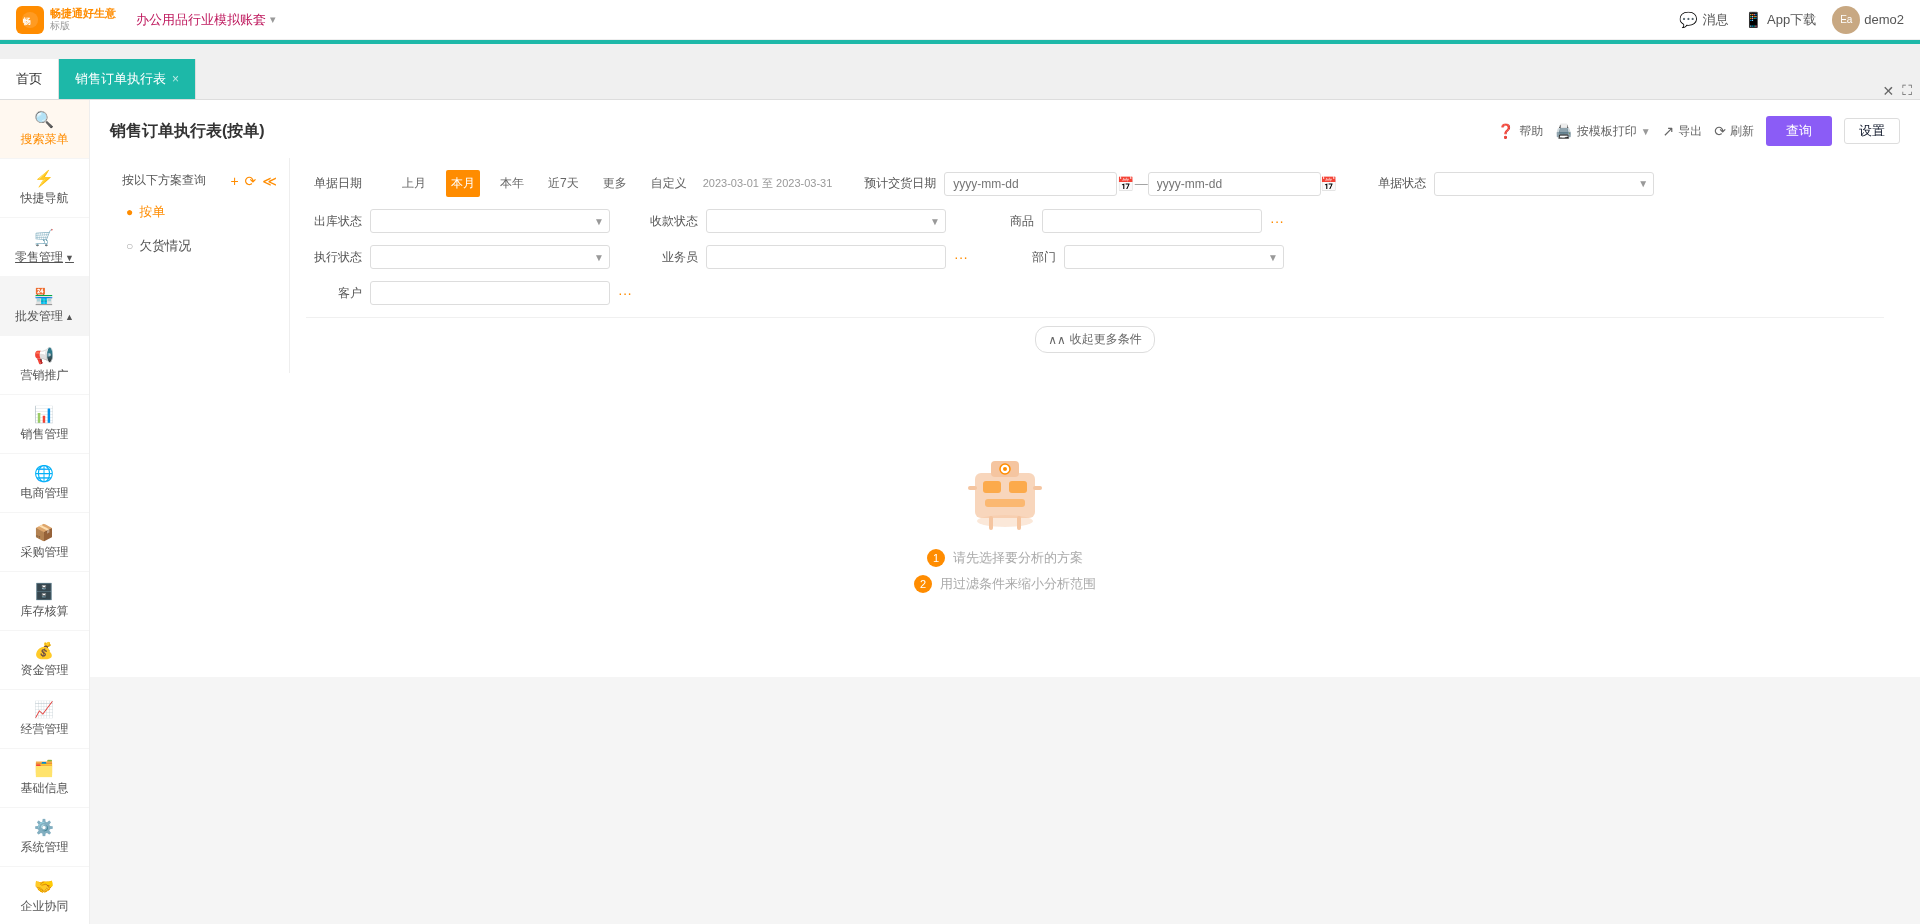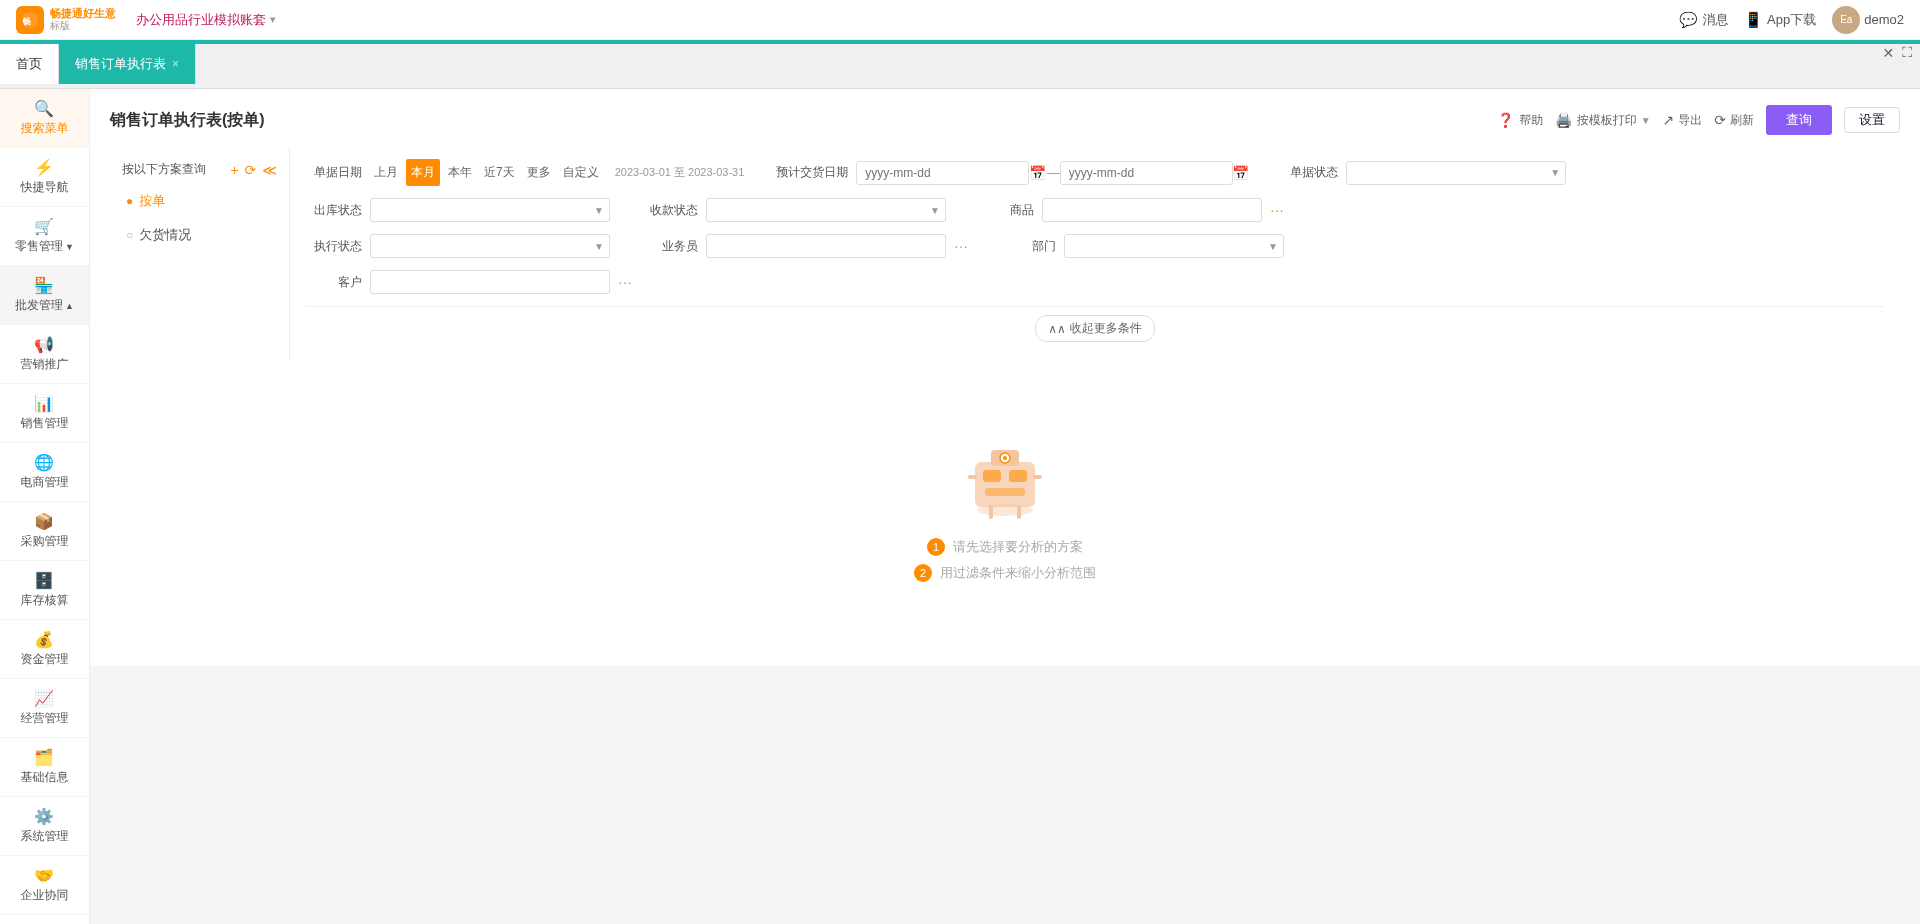--- a/index.html
+++ b/index.html
@@ -30,21 +30,21 @@
     
     .sidebar { width: 90px; background: #fff; border-right: 1px solid #eee; display: flex; flex-direction: column; overflow-y: auto; flex-shrink: 0; }
     .sidebar-item { padding: 10px 6px; text-align: center; cursor: pointer; font-size: 12px; color: #555; border-bottom: 1px solid #f5f5f5; }
     .sidebar-item.active { color: #ff8c00; background: #fff8f0; }
     .sidebar-icon { font-size: 16px; margin-bottom: 2px; }
 
     
     .content-area { flex: 1; display: flex; flex-direction: column; overflow: hidden; }
 
     
-    .tab-bar { height: 45px; background: #f0f0f0; display: flex; align-items: flex-start; padding: 0 0; border-bottom: 1px solid #ddd; flex-shrink: 0; }
+    .tab-bar { height: 56px; background: #f0f0f0; display: flex; align-items: flex-end; padding: 0 0; border-bottom: 1px solid #ddd; flex-shrink: 0; }
     .tab-item { height: 40px; padding: 0 16px; display: flex; align-items: center; cursor: pointer; font-size: 13px; color: #555; border-right: 1px solid #ddd; gap: 6px; background: #f0f0f0; }
     .tab-item.active { background: #1db8a8; color: #fff; }
     .tab-item.home { background: #fff; color: #333; }
     .tab-close { font-size: 12px; cursor: pointer; opacity: 0.7; }
     .tab-bar-right { margin-left: auto; display: flex; align-items: center; padding-right: 8px; gap: 8px; }
     .tab-bar-btn { cursor: pointer; color: #666; font-size: 14px; }
 
     
     .page-content { flex: 1; overflow-y: auto; background: #f5f5f5; }
     .page-inner { background: #fff; margin: 0; padding: 16px 20px; }
@@ -66,21 +66,21 @@
     .left-panel-icon { color: #ff8c00; cursor: pointer; font-size: 14px; }
     .left-panel-item { display: flex; align-items: center; gap: 6px; padding: 8px 16px; cursor: pointer; font-size: 13px; color: #555; }
     .left-panel-item.active { color: #ff8c00; }
     .left-panel-item .item-icon { font-size: 14px; }
 
     
     .filter-area { flex: 1; background: #fff; padding: 12px 16px; }
     .filter-row { display: flex; align-items: center; gap: 12px; margin-bottom: 12px; flex-wrap: wrap; }
     .filter-group { display: flex; align-items: center; gap: 8px; }
     .filter-label { font-size: 12px; color: #555; white-space: nowrap; min-width: 56px; text-align: right; }
-    .date-tabs { display: flex; align-items: center; gap: 4px; }
+    .date-tabs { display: flex; align-items: center; gap: 16px; margin-left: 28px; }
     .date-tab { font-size: 12px; color: #666; cursor: pointer; padding: 2px 4px; }
     .date-tab.active { background: #ff8c00; color: #fff; border-radius: 2px; padding: 5px 5px; }
     .date-range-text { font-size: 11px; color: #999; }
     .filter-input { border: 1px solid #ddd; border-radius: 3px; padding: 4px 8px; font-size: 12px; color: #333; outline: none; min-width: 140px; }
     .filter-select-wrapper { position: relative; display: flex; align-items: center; }
     .filter-select-inner { border: 1px solid #ddd; border-radius: 3px; padding: 4px 24px 4px 8px; font-size: 12px; color: #333; min-width: 180px; appearance: none; background: #fff; }
     .select-arrow { position: absolute; right: 6px; color: #999; font-size: 10px; pointer-events: none; }
     .date-input-group { display: flex; align-items: center; }
     .date-input { border: 1px solid #ddd; border-radius: 3px; padding: 4px 8px; font-size: 12px; color: #333; min-width: 130px; outline: none; }
     .date-sep { color: #999; }
@@ -160,21 +160,21 @@
     <div class="sidebar-item active">
       <div class="sidebar-icon">🔍</div>
       <div>搜索菜单</div>
     </div>
     <div class="sidebar-item">
       <div class="sidebar-icon">⚡</div>
       <div>快捷导航</div>
     </div>
     <div class="sidebar-item">
       <div class="sidebar-icon">🛒</div>
-      <div style="display:flex;align-items:center;justify-content:center;gap:2px;">
+      <div style="display:flex;align-items:center;justify-content:center;gap:2px;text-decoration:underline;">
           <span>零售管理</span>
           <span style="font-size:9px;">▼</span>
         </div>
     </div>
     <div class="sidebar-item" style="background:#f5f5f5;">
       <div class="sidebar-icon">🏪</div>
       <div style="display:flex;align-items:center;justify-content:center;gap:2px;">
           <span>批发管理</span>
           <span style="font-size:9px;">▲</span>
         </div>

